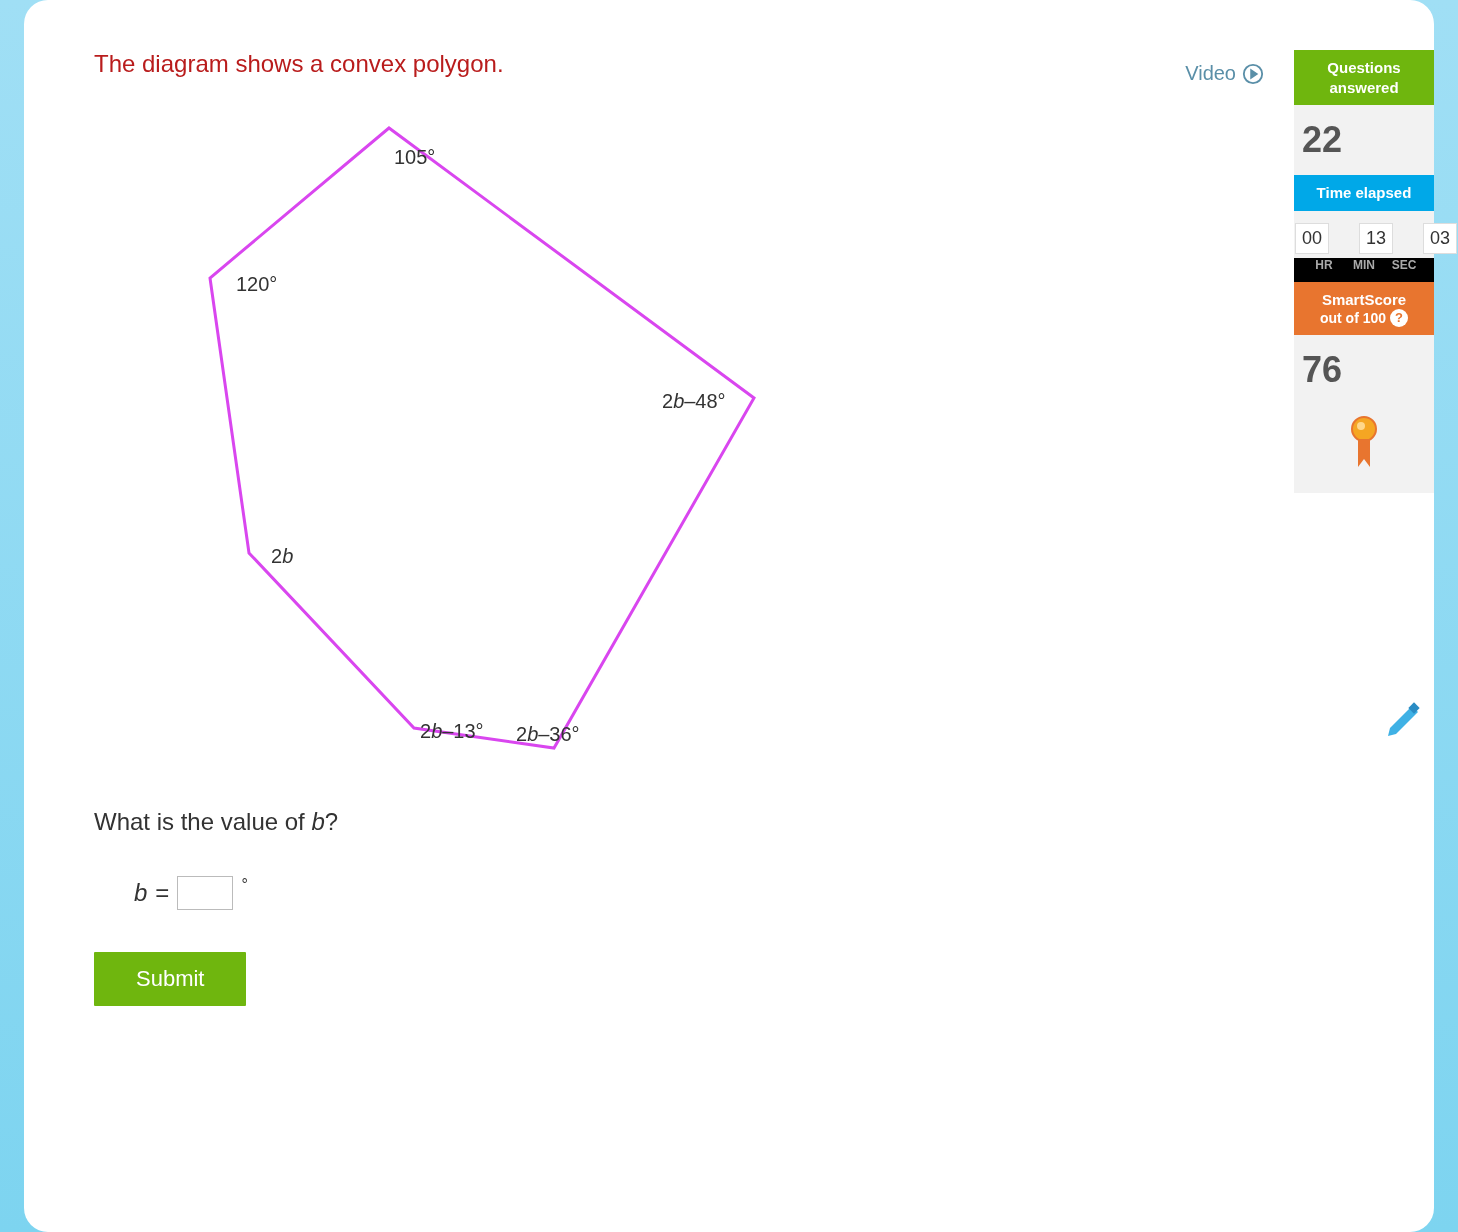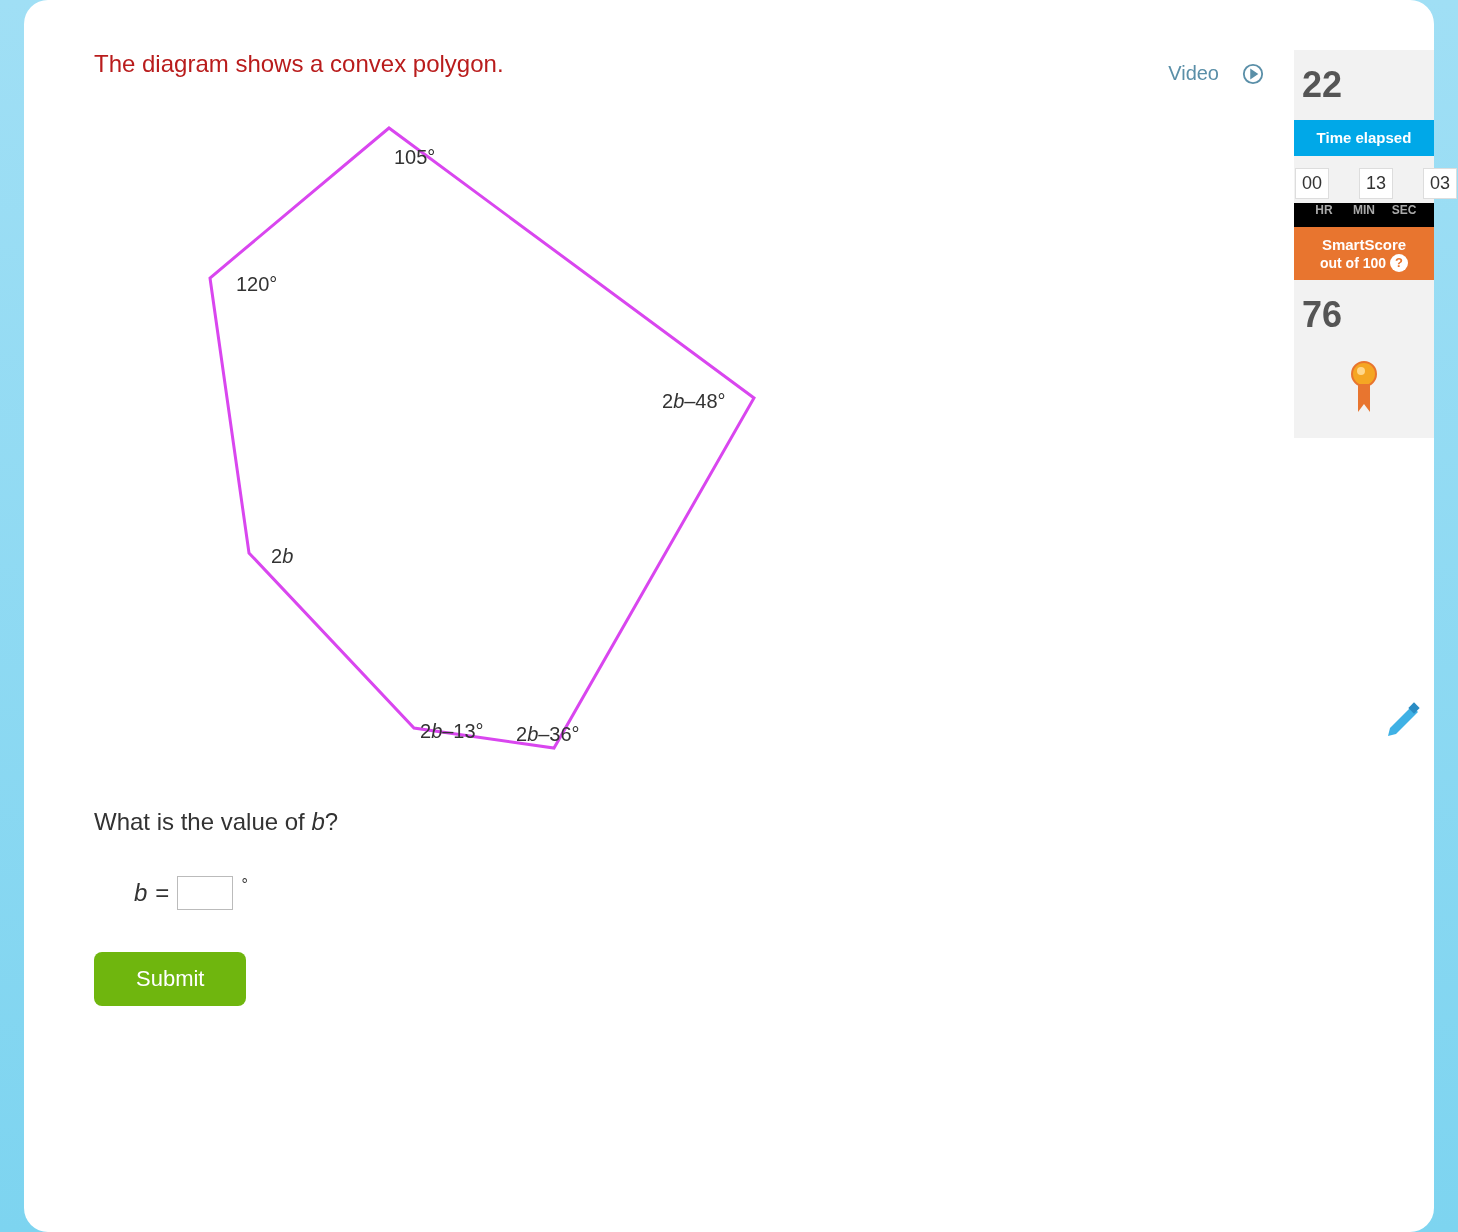--- a/index.html
+++ b/index.html
@@ -25,21 +25,21 @@
     }
     .video-link {
       position: absolute;
       top: 62px;
       right: 170px;
       color: #5a8fa8;
       font-size: 20px;
       cursor: pointer;
       display: flex;
       align-items: center;
-      gap: 23px;
+      gap: 6px;
     }
     .video-link svg { width: 22px; height: 22px; }
     .sidebar {
       position: absolute;
       top: 50px;
       right: 0;
       width: 140px;
     }
     .panel-header {
       color: #fff;
@@ -143,21 +143,21 @@
       border: 1px solid #bbb;
       font-size: 18px;
       padding: 2px 4px;
     }
     .deg-sup { font-size: 16px; position: relative; top: -8px; }
     .submit-btn {
       margin-top: 42px;
       background: #6fb60e;
       color: #fff;
       border: none;
-      border-radius: 8px;
+      border-radius: 1px;
       padding: 14px 42px;
       font-size: 22px;
       cursor: pointer;
       text-align: center;
     }
     .pencil-icon {
       position: absolute;
       right: 10px;
       top: 700px;
       cursor: pointer;
@@ -180,20 +180,21 @@
 
   <div class="video-link">
     <span>Video</span>
     <svg viewBox="0 0 24 24" fill="none" stroke="#5a8fa8" stroke-width="2">
       <circle cx="12" cy="12" r="10"></circle>
       <path d="M10 8l6 4-6 4V8z" fill="#5a8fa8"></path>
     </svg>
   </div>
 
   <div class="sidebar">
+    <div class="panel-header panel-green">Questions answered</div>
     <div class="panel-body">
       <div class="big-num">22</div>
     </div>
     <div class="panel-header panel-blue">Time elapsed</div>
     <div class="time-row">
       <div class="time-box">00</div>
       <div class="time-box">13</div>
       <div class="time-box">03</div>
     </div>
     <div class="time-labels">

